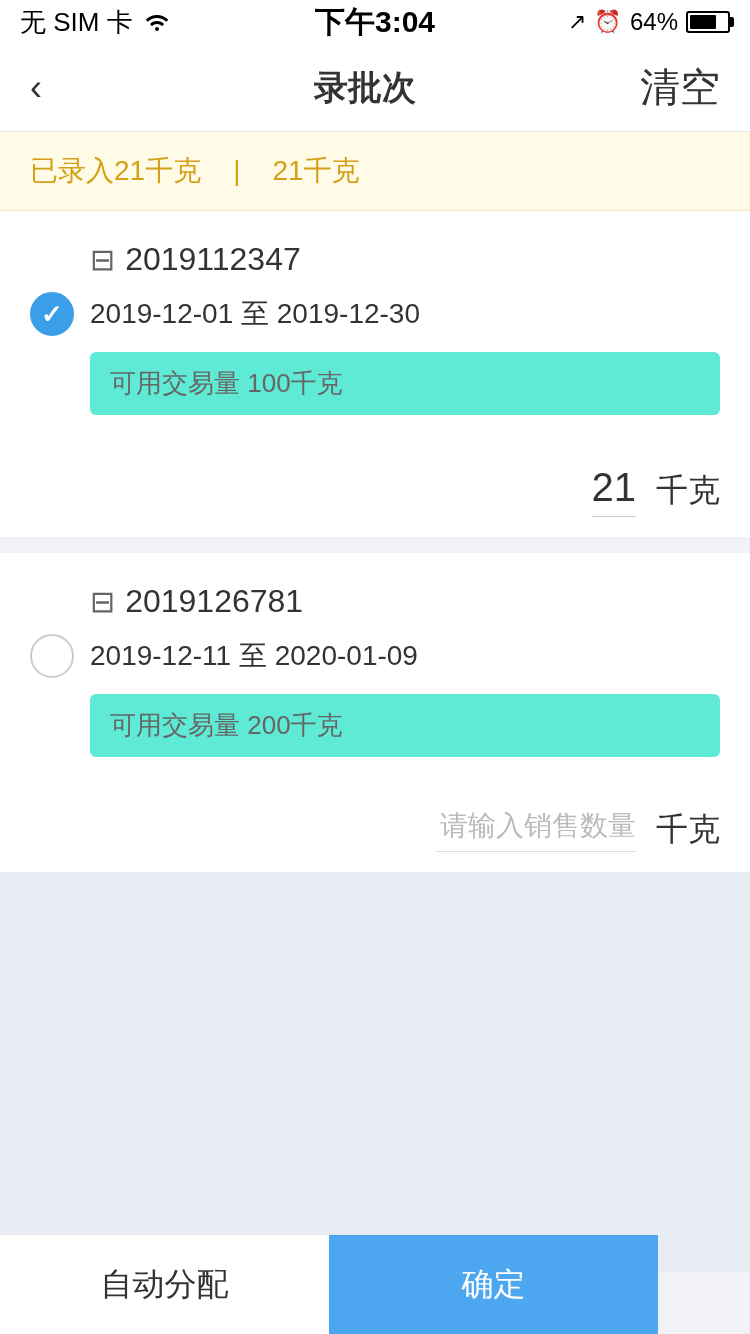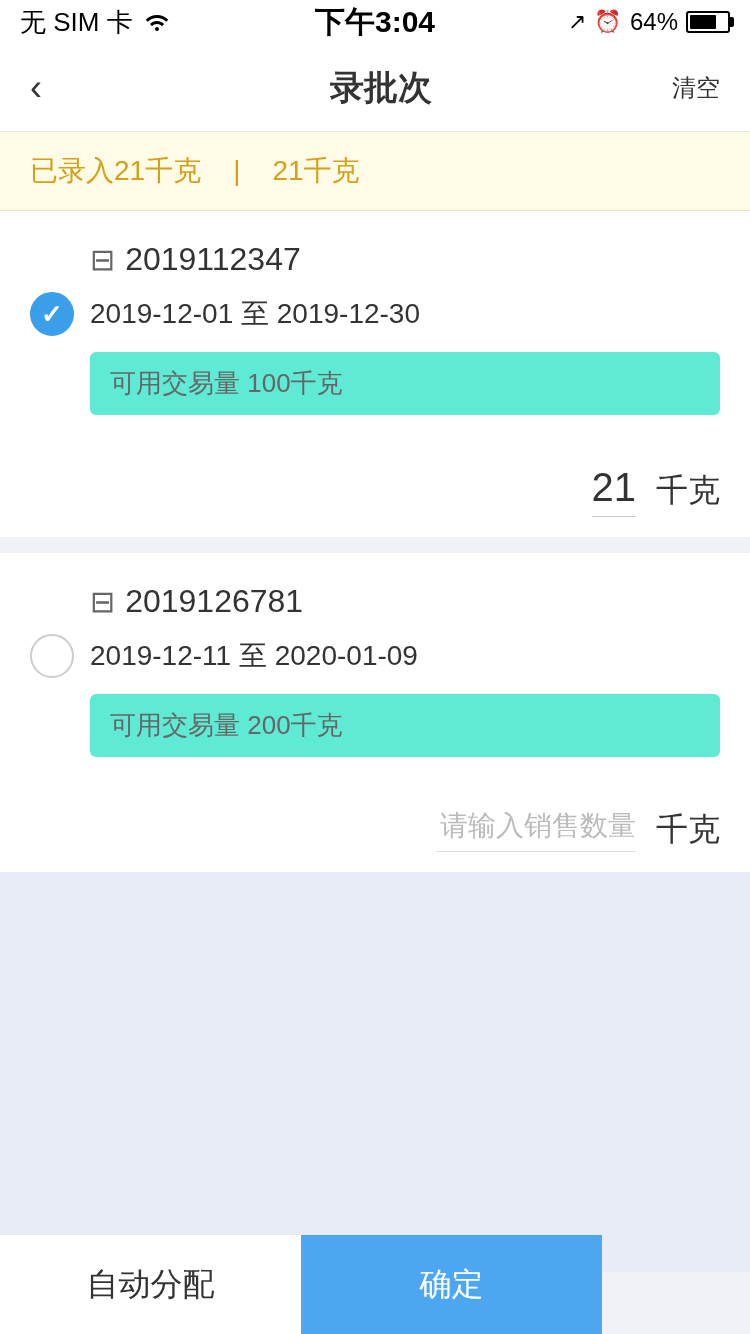--- a/index.html
+++ b/index.html
@@ -91,21 +91,21 @@
       color: #333;
       cursor: pointer;
       width: 60px;
     }
     .nav-title {
       font-size: 34px;
       font-weight: 600;
       color: #333;
     }
     .nav-clear {
-      font-size: 24px;
+      font-size: 40px;
       color: #333;
       cursor: pointer;
     }
 
     
     .info-banner {
       background: #fffbe6;
       padding: 20px 30px;
       display: flex;
       align-items: center;
@@ -254,21 +254,21 @@
       background: #e8ecf4;
       flex: 1;
       min-height: 400px;
     }
 
     
     .footer {
       position: fixed;
       bottom: 0;
       left: 0;
-      width: 602px;
+      width: 658px;
       height: 100px;
       display: flex;
       background: #fff;
       border-top: 1px solid #e8e8e8;
     }
     .footer-auto {
       flex: 1;
       display: flex;
       align-items: center;
       justify-content: center;

